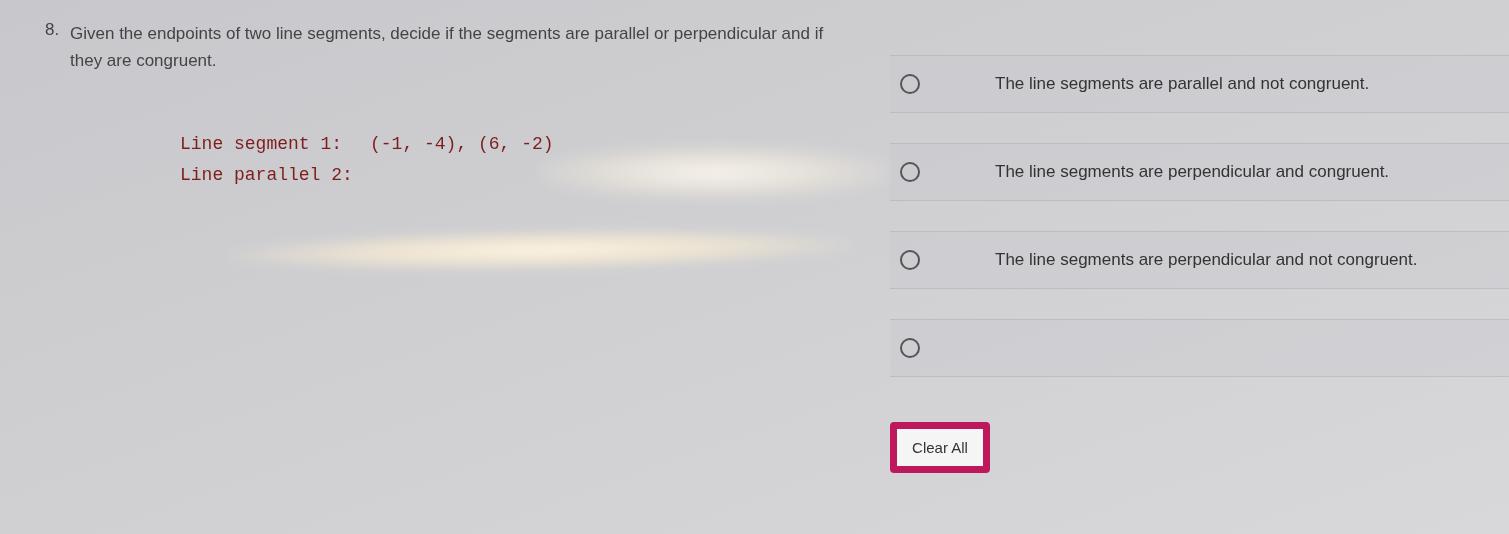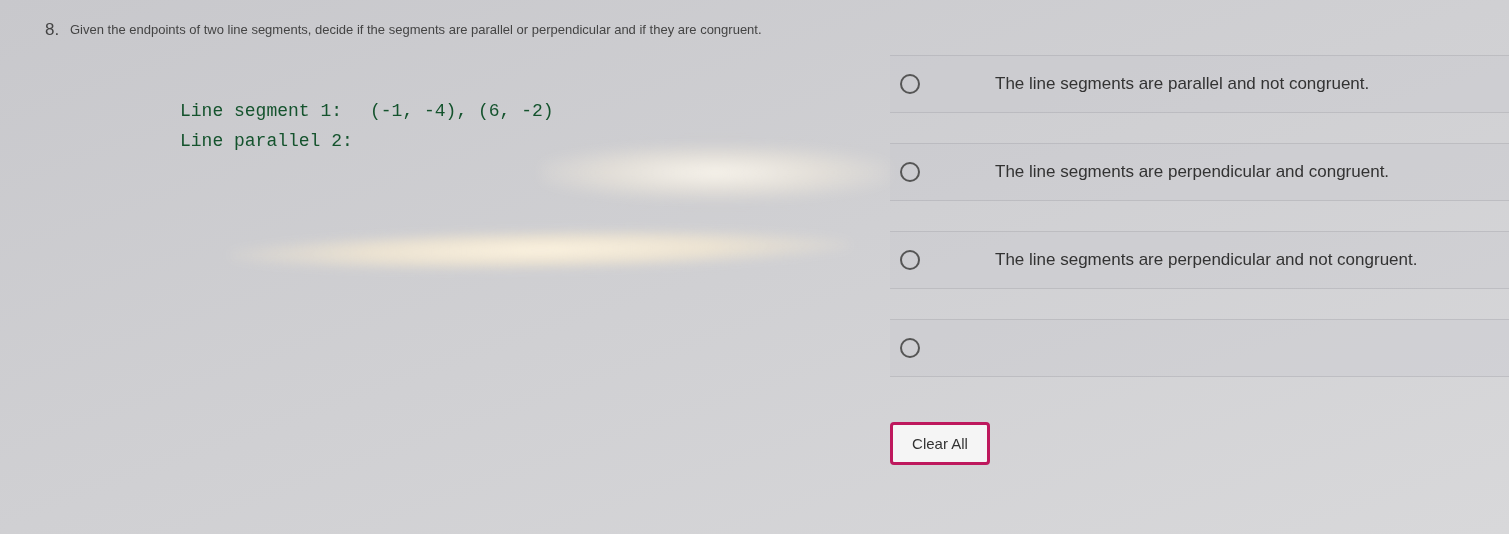--- a/index.html
+++ b/index.html
@@ -23,30 +23,30 @@
       position: relative;
     }
     .question-number {
       position: absolute;
       left: 45px;
       top: 20px;
       font-size: 17px;
       color: #444;
     }
     .question-text {
-      font-size: 13px;
+      font-size: 17px;
       line-height: 1.6;
       color: #444;
       margin-bottom: 55px;
     }
     .segments {
       margin-left: 110px;
       font-size: 18px;
       line-height: 1.7;
-      color: #14532d;
+      color: #7f1d1d;
     }
     .segment-row {
       display: flex;
     }
     .segment-label {
       width: 190px;
       font-family: 'Courier New', monospace;
       font-size: 18px;
     }
     .segment-coords {
@@ -81,21 +81,21 @@
     }
     .option-text {
       font-size: 17px;
       color: #333;
     }
     .clear-btn {
       margin-top: 15px;
       width: 100px;
       padding: 10px 14px;
       background: #f5f5f5;
-      border: 3px solid #be185d;
+      border: 7px solid #be185d;
       border-radius: 4px;
       font-size: 15px;
       color: #333;
       cursor: pointer;
       text-align: center;
       align-self: flex-start;
     }
     .glare {
       position: absolute;
       left: 230px;

